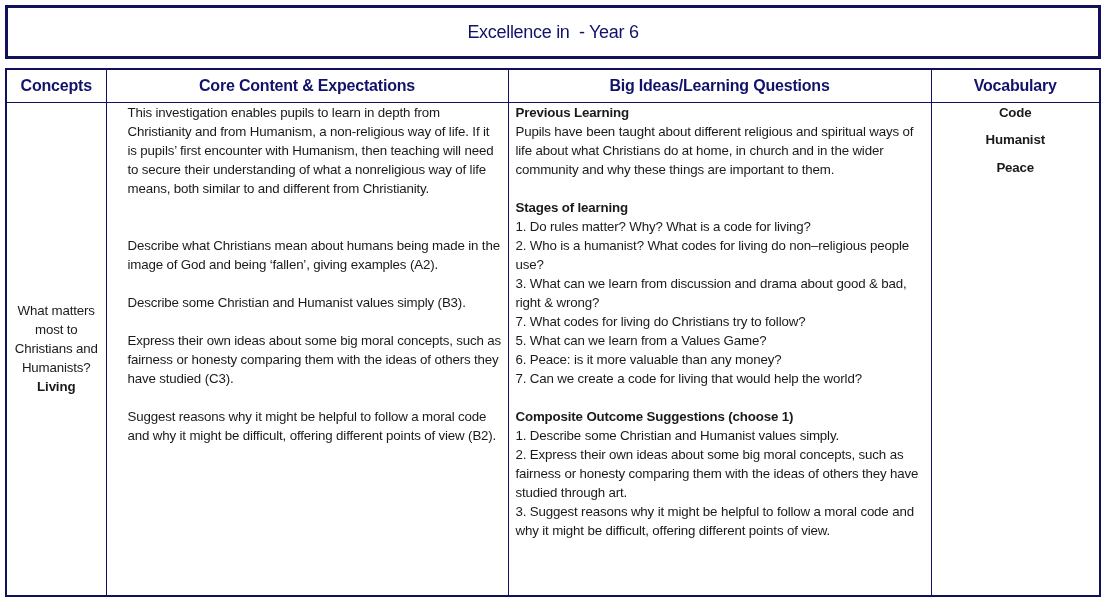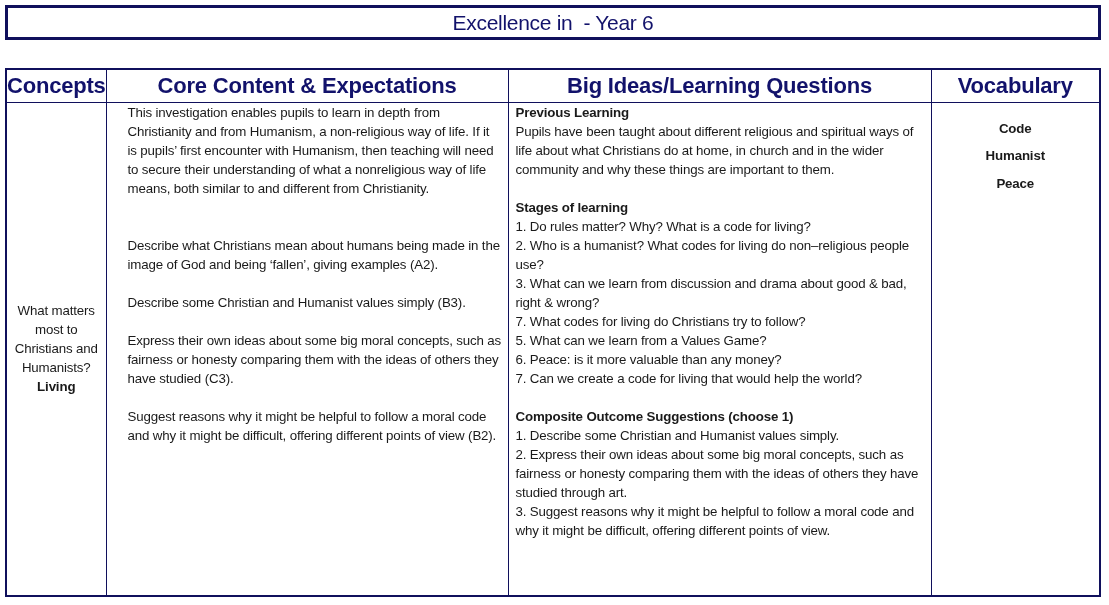--- a/index.html
+++ b/index.html
@@ -1,34 +1,34 @@
 <!DOCTYPE html>
 <html><head>
   <meta charset="utf-8">
   <style>
     * { box-sizing: border-box; margin: 0; padding: 0; }
     html, body { width: 1109px; height: 605px; background: #ffffff; overflow: hidden; }
     body { position: relative; font-family: "Liberation Sans", sans-serif; color: #1a1a1a; }
 
     .title-box {
-      position: absolute; left: 5px; top: 5px; width: 1096px; height: 35px;
+      position: absolute; left: 5px; top: 5px; width: 1096px; height: 54px;
       border: 3px solid #10105c;
       display: flex; align-items: center; justify-content: center;
-      color: #12126b; font-size: 21px; letter-spacing: -0.3px;
+      color: #12126b; font-size: 18px; letter-spacing: -0.3px;
     }
     .title-box b { font-weight: bold; }
 
     table.main {
       position: absolute; left: 5px; top: 68px; width: 1094px; height: 529px;
       border-collapse: collapse; table-layout: fixed;
       border: 2px solid #10105c;
     }
     table.main th, table.main td { border: 1px solid #10105c; }
     table.main th {
-      height: 33px; color: #12126b; font-size: 22px; font-weight: bold; text-align: center;
+      height: 33px; color: #12126b; font-size: 16px; font-weight: bold; text-align: center;
       vertical-align: middle; letter-spacing: -0.2px;
     }
     table.main td { vertical-align: top; font-size: 13.3px; line-height: 19px; letter-spacing: -0.15px; }
 
     .col-concepts { width: 100px; }
     .col-core { width: 402px; }
     .col-big { width: 423px; }
     .col-vocab { width: 169px; }
 
     td.concepts-cell { vertical-align: middle !important; text-align: center; padding: 5px 2px; }
@@ -37,21 +37,21 @@
     td.core-cell { padding: 0 6px 0 21px; }
     td.core-cell p { margin: 0; }
     td.core-cell .gap-lg { height: 38px; }
     td.core-cell .gap { height: 19px; }
 
     td.big-cell { padding: 0 6px 0 7px; }
     td.big-cell .heading { font-weight: bold; display: block; }
     td.big-cell .gap { height: 19px; }
     td.big-cell ol { list-style: none; }
 
-    td.vocab-cell { text-align: center; padding-top: 16px; }
+    td.vocab-cell { text-align: center; padding-top: 0; }
     td.vocab-cell .vocab-item { font-weight: bold; display: block; line-height: 19px; margin-bottom: 8.5px; }
   </style>
 </head>
 <body>
 
 <div class="title-box">
   <span style="white-space:pre">Excellence in </span>
     <span style="white-space:pre"> - Year 6</span>
 </div>
 

